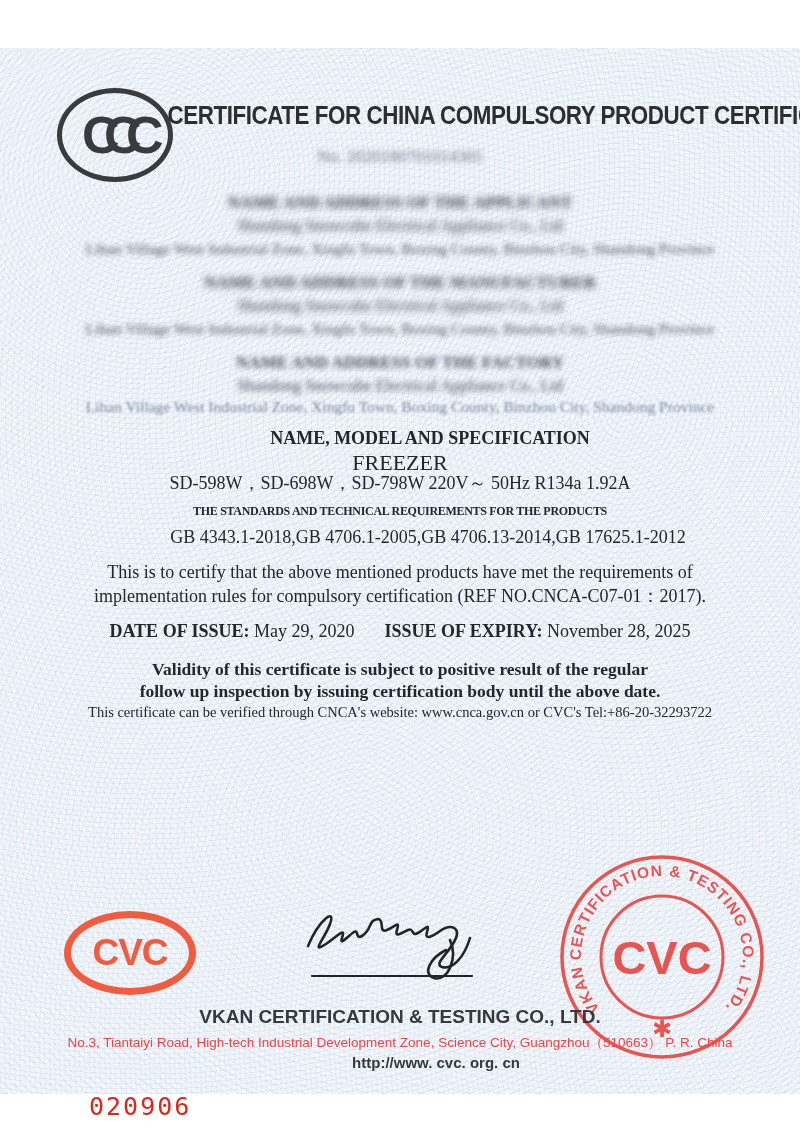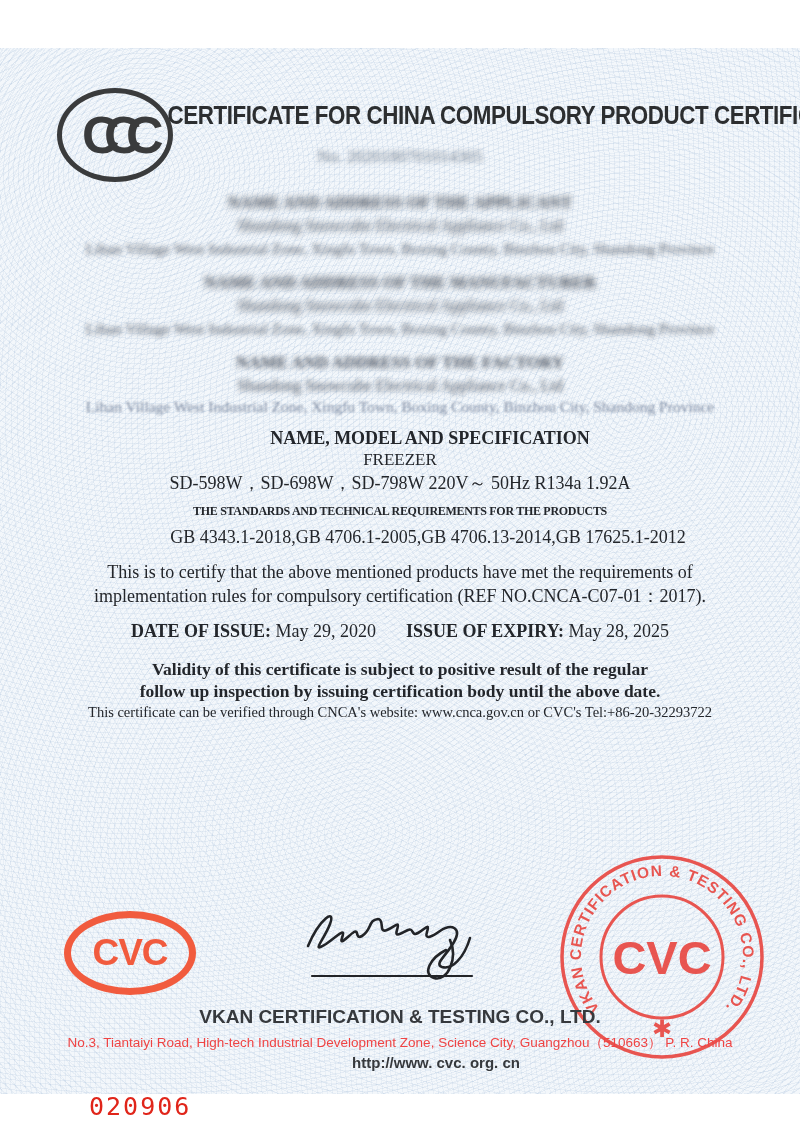--- a/index.html
+++ b/index.html
@@ -22,21 +22,21 @@
   .certno{top:147px;font-size:17px;color:#6f7a88;filter:blur(2.6px);}
 
   .sec-head{font-weight:700;font-size:17px;}
   .sec-co{font-size:16px;}
   .sec-addr{font-size:15.5px;white-space:nowrap;}
   .blur-hi{filter:blur(3.4px);color:#3c424d;}
   .blur-md{filter:blur(2.9px);color:#49505c;}
   .blur-lo{filter:blur(1.3px);color:#7c89a0;}
 
   .h-bold{font-weight:700;font-size:18px;margin-left:30px;}
-  .product-name{font-size:17px;}
+  .product-name{font-size:22px;}
   .models{font-size:18px;}
   .std-head{font-weight:700;font-size:12px;letter-spacing:-.3px;}
   .std-list{font-size:18px;padding-left:28px;}
   .statement{font-size:18px;text-align:center;}
   .dates{font-size:18px;}
   .dates b{font-weight:700;}
   .validity{font-weight:700;font-size:17.5px;}
   .verify{font-size:14.5px;}
 
   .ccc-logo{top:88px;left:57px;width:106px;height:84px;border:5px solid #3a3b3c;border-radius:50%;
@@ -87,21 +87,21 @@
 <div class="abs ctr product-name" style="top:450px">FREEZER</div>
 <div class="abs ctr models" style="top:471px">SD-598W，SD-698W，SD-798W 220V～ 50Hz R134a 1.92A</div>
 
 <div class="abs ctr std-head" style="top:504px">THE STANDARDS AND TECHNICAL REQUIREMENTS FOR THE PRODUCTS</div>
 <div class="abs ctr std-list" style="top:527px">GB 4343.1-2018,GB 4706.1-2005,GB 4706.13-2014,GB 17625.1-2012</div>
 
 <div class="abs ctr statement" style="top:562px">This is to certify that the above mentioned products have met the requirements of</div>
 <div class="abs ctr statement" style="top:584px">implementation rules for compulsory certification (REF NO.CNCA-C07-01：2017).</div>
 
 <div class="abs ctr dates" style="top:621px">
-  <b>DATE OF ISSUE:</b><span> May 29, 2020</span><span style="display:inline-block;width:30px"></span><b>ISSUE OF EXPIRY:</b><span> May 28, 2025</span>
+  <b>DATE OF ISSUE:</b><span> May 29, 2020</span><span style="display:inline-block;width:30px"></span><b>ISSUE OF EXPIRY:</b><span> November 28, 2025</span>
 </div>
 
 <div class="abs ctr validity" style="top:659px">Validity of this certificate is subject to positive result of the regular</div>
 <div class="abs ctr validity" style="top:681px">follow up inspection by issuing certification body until the above date.</div>
 <div class="abs ctr verify" style="top:704px">This certificate can be verified through CNCA's website: www.cnca.gov.cn or CVC's Tel:+86-20-32293722</div>
 
 <div class="abs cvc-logo">
   <span>CVC</span>
 </div>
 

